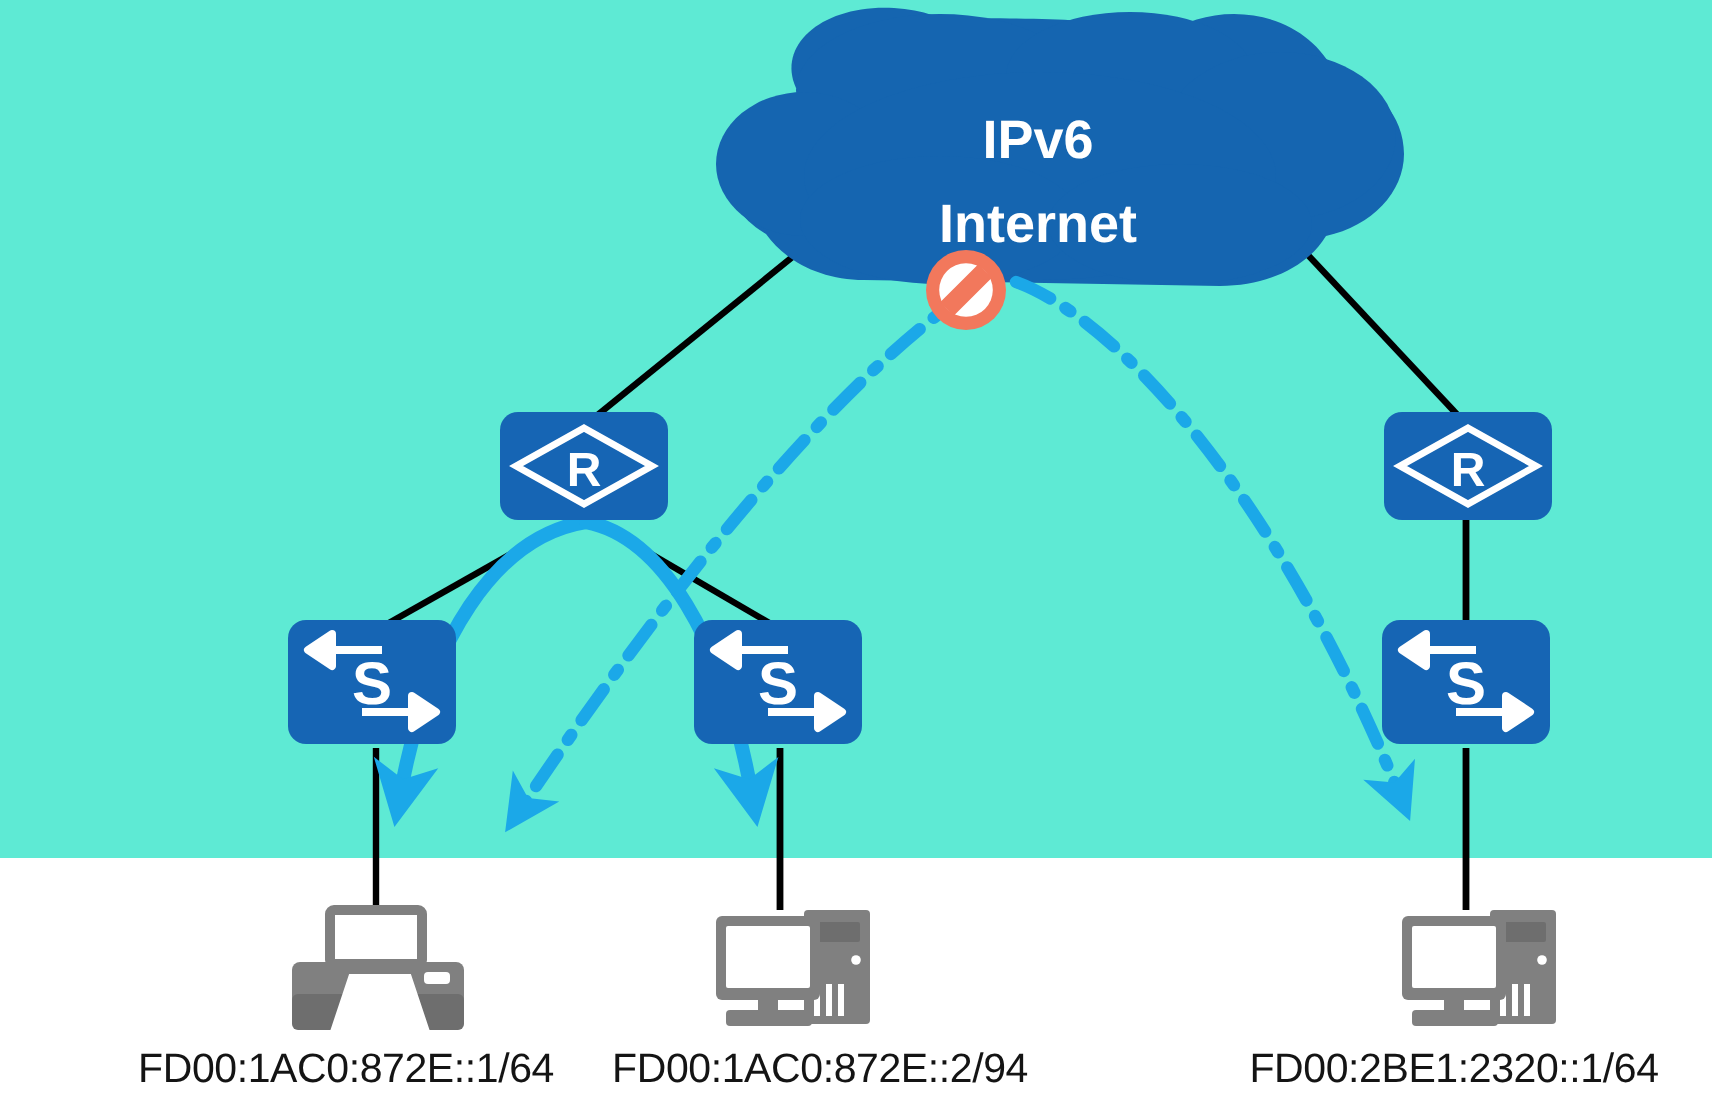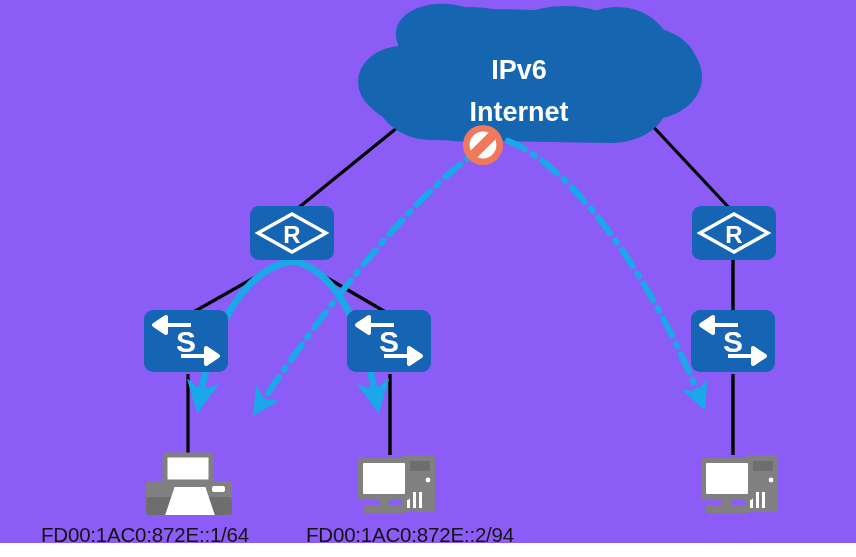--- a/index.html
+++ b/index.html
@@ -9,22 +9,22 @@
   }
   body {
     width: 856px;
     height: 557px;
     font-family: "Liberation Sans", sans-serif;
     overflow: hidden;
   }
   #diagram-root {
     position: relative;
     width: 856px;
-    height: 543px;
-    background: #8b5cf6;
+    height: 429px;
+    background: #5eead4;
   }
   #diagram-svg {
     position: absolute;
     left: 0;
     top: 0;
     width: 856px;
     height: 557px;
     display: block;
   }
   .addr-label {
@@ -188,18 +188,19 @@
         <rect x="762" y="492" width="3" height="16"></rect>
       </g>
       <rect x="701" y="458" width="52" height="42" rx="3" fill="#808080"></rect>
       <rect x="706" y="463" width="42" height="31" rx="1" fill="#ffffff"></rect>
       <rect x="722" y="499" width="10" height="7" fill="#808080"></rect>
       <rect x="706" y="505" width="43" height="8" rx="2" fill="#808080"></rect>
     </g>
 
   </svg>
 
-  <div class="addr-label" style="left:0px; top:523px; width:290px;">FD00:1AC0:872E::1/64</div>
+  <div class="addr-label" style="left:0px; top:523px; width:290px;padding-left:28px;">FD00:1AC0:872E::1/64</div>
 
   <div class="addr-label" style="left:265px; top:523px; width:290px;">FD00:1AC0:872E::2/94</div>
 
+  <div class="addr-label" style="left:598px; top:523px; width:258px;">FD00:2BE1:2320::1/64</div>
 
 </div>
 
 </body></html>

